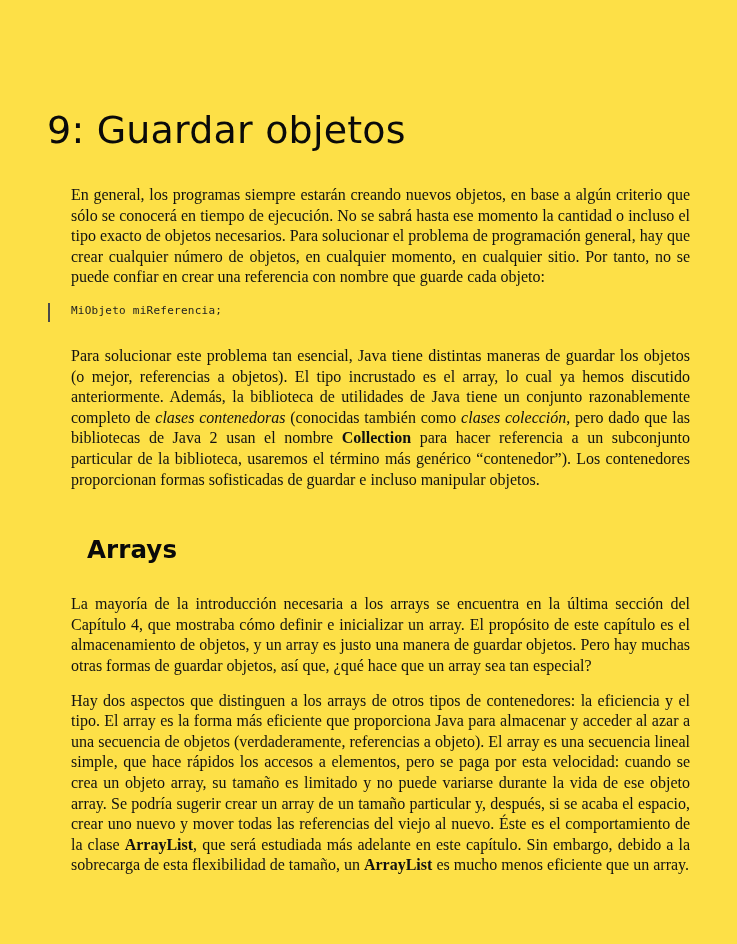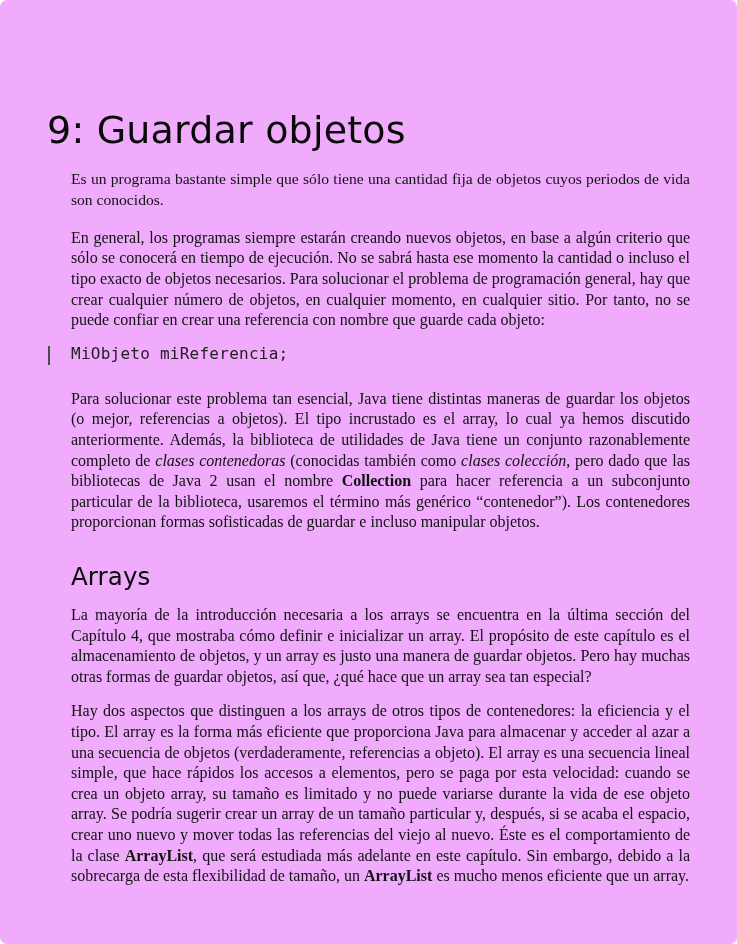--- a/index.html
+++ b/index.html
@@ -15,22 +15,21 @@
     color: #000000;
     overflow: hidden;
   }
 
   .page {
     position: absolute;
     left: 0;
     top: 0;
     width: 737px;
     height: 944px;
-    background: #f0abfc;
-    border-radius: 7px;
+    background: #fde047;
   }
 
   
   .chapter-title {
     position: absolute;
     left: 47px;
     top: 84px;
     font-family: "DejaVu Sans", "Liberation Sans", sans-serif;
     font-size: 38px;
     font-weight: 400;
@@ -79,52 +78,51 @@
   .change-bar {
     position: absolute;
     left: -23px;
     top: 2px;
     width: 1.6px;
     height: 19px;
     background: #4a4a4a;
   }
   .code-line {
     font-family: "DejaVu Sans Mono", "Liberation Mono", monospace;
-    font-size: 16px;
+    font-size: 11px;
     line-height: 19px;
     letter-spacing: 0.25px;
     color: #222;
     white-space: pre;
   }
 
   
   h2.section-heading {
-    margin: 0;
+    margin: 16px;
     font-family: "DejaVu Sans", "Liberation Sans", sans-serif;
     font-size: 24.5px;
-    font-weight: 400;
+    font-weight: 700;
     line-height: 1.15;
     letter-spacing: 0.1px;
     color: #0a0a0a;
   }
 
   
   .it { font-style: italic; }
   .bd { font-weight: bold; margin-top: 36px; }
 </style>
 </head>
 <body>
 
 <div class="page">
 
   <h1 class="chapter-title">9: Guardar objetos</h1>
 
   <div class="body-col">
 
-    <p class="para lead">Es un programa bastante simple que sólo tiene una cantidad fija de objetos cuyos periodos de vida son conocidos.</p>
 
     <div class="gap-lead"></div>
 
     <p class="para">En general, los programas siempre estarán creando nuevos objetos, en base a algún criterio que sólo se conocerá en tiempo de ejecución. No se sabrá hasta ese momento la cantidad o incluso el tipo exacto de objetos necesarios. Para solucionar el problema de programación general, hay que crear cualquier número de objetos, en cualquier momento, en cualquier sitio. Por tanto, no se puede confiar en crear una referencia con nombre que guarde cada objeto:</p>
 
     <div class="gap-code-top"></div>
 
     <div class="code-block">
       <span class="change-bar"></span>
       <div class="code-line">MiObjeto miReferencia;</div>

